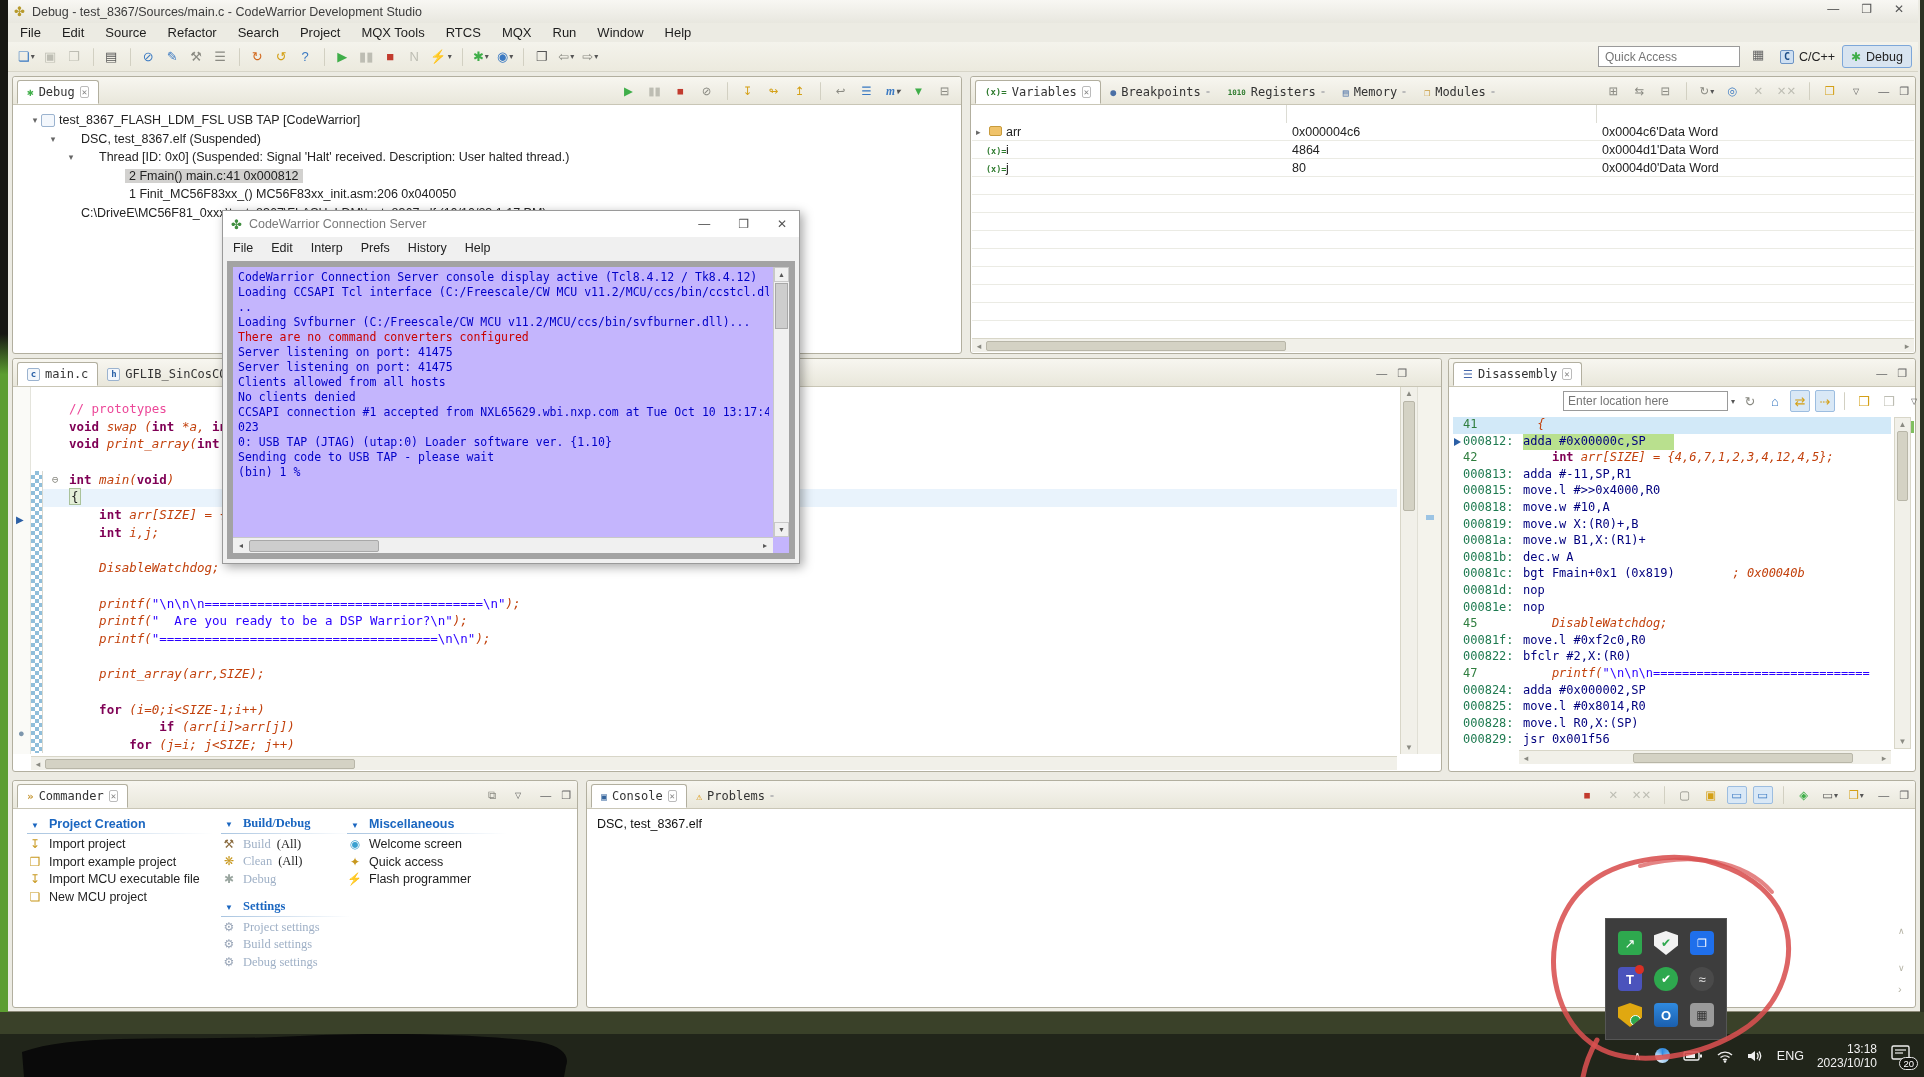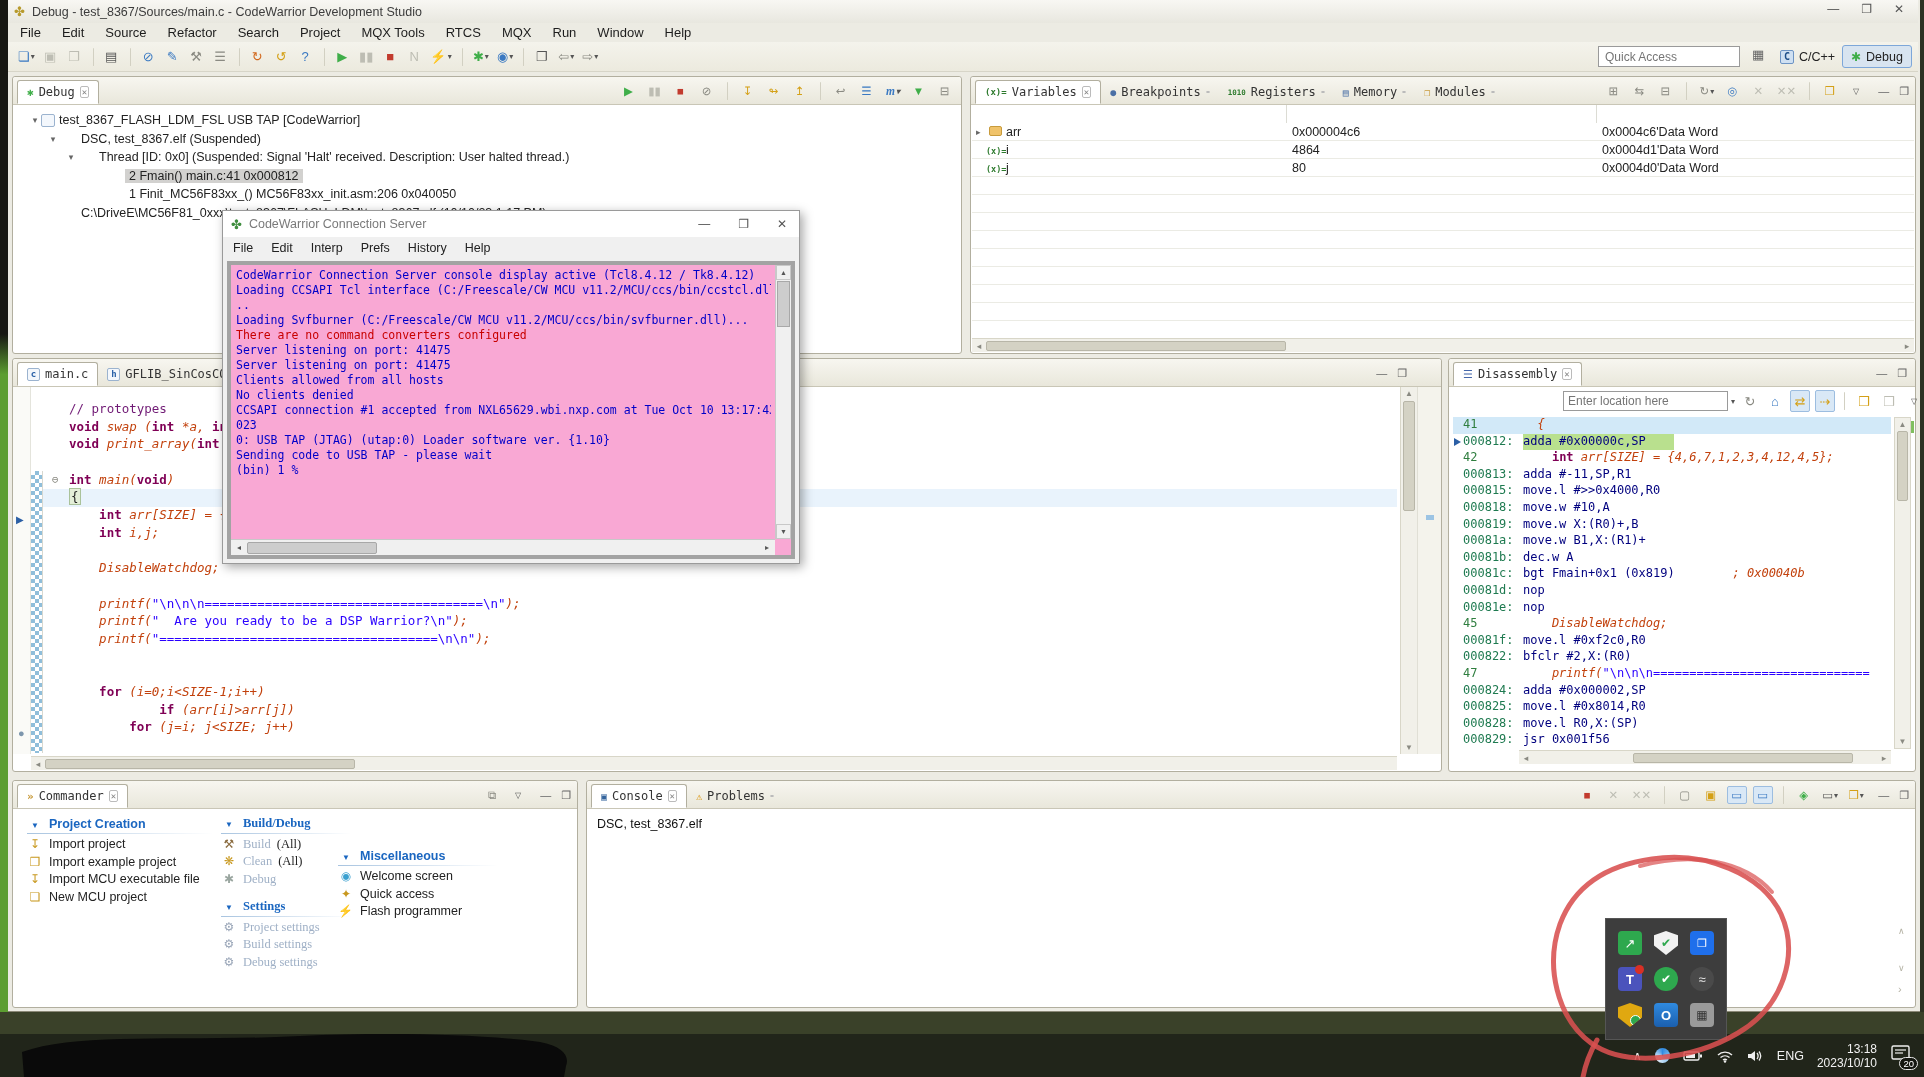--- a/index.html
+++ b/index.html
@@ -104,21 +104,21 @@
     font:bold 9px "DejaVu Sans Mono",monospace; display:inline-flex; align-items:center; justify-content:center; border-radius:2px; }
   #ed-gutter { position:absolute; left:0; top:28px; width:18px; bottom:17px; background:#fafaf7; border-right:1px solid #e4e4dc; }
   #ed-strip { position:absolute; left:18px; top:112px; width:12px; height:282px;
     background-image:linear-gradient(45deg,#8fbeda 25%,transparent 25%,transparent 75%,#8fbeda 75%),
                      linear-gradient(45deg,#8fbeda 25%,#fff 25%,#fff 75%,#8fbeda 75%);
     background-size:8px 8px; background-position:0 0,4px 4px; border-right:1px solid #d8d8d0; }
   #ed-lines { position:absolute; left:30px; top:42px; right:44px; height:356px; overflow:hidden;
     font:12.5px "DejaVu Sans Mono",monospace; padding-left:26px; }
   .cl { height:17.7px; white-space:pre; position:relative; }
   .cl .ct { white-space:pre; }
-  .kw{color:#7f0055; font-weight:bold;} .pl{color:#c2410c;font-style:italic;} .cm{color:#701a75;margin-top:28px;} .str{color:#2a00ff;}
+  .kw{color:#7f0055; font-weight:bold;} .pl{color:#c2410c;font-style:italic;} .cm{color:#ec4899;margin-top:28px;} .str{color:#2a00ff;}
   .cur { background:#e9f3fc; margin-left:-26px; padding-left:26px; }
   .br { background:#e4efd8; border:1px solid #aac29a; padding:0 1px; }
   .fold::before { content:"⊖"; position:absolute; left:-17px; top:1px; color:#8a8a82; font-size:11px; }
   #ed-pc { left:3px; top:155px; color:#2b5fa5; font-size:10px; }
   #ed-bp { left:5px; top:368px; color:#7d96ad; font-size:11px; }
   #ed-vscroll { position:absolute; right:24px; top:28px; width:17px; bottom:17px; background:#f1f0e9; border-left:1px solid #d8d6c8; }
   .vthumb { position:absolute; left:2px; right:2px; background:#d4d2c4; border:1px solid #b8b6a8; border-radius:2px; }
   .varr { position:absolute; left:0; right:0; text-align:center; color:#8a8a82; font-size:8px; }
   #ed-annot { position:absolute; right:0; top:28px; width:24px; bottom:17px; background:#f4f3ec; border-left:1px solid #e0dfd5; }
   #ed-annot i { position:absolute; left:8px; top:128px; width:8px; height:5px; background:#9cc4e4; }
@@ -144,21 +144,21 @@
   #dis-lines .hl-pc::before { content:""; position:absolute; left:1px; top:4px; border-left:7px solid #2b5fa5;
     border-top:4px solid transparent; border-bottom:4px solid transparent; }
   #dis-vscroll { position:absolute; right:4px; top:58px; width:17px; height:332px; background:#f1f0e9; border:1px solid #d8d6c8; }
   #dis-green { position:absolute; right:1px; top:62px; width:3px; height:12px; background:#7fbf5f; }
   #dis-hscroll { left:70px; right:24px; bottom:7px; }
   #dis-hscroll .hthumb { width:220px; margin-left:100px; }
 
   
   #p-cmd { left:12px; top:780px; width:566px; height:228px; }
   .cmd-col { position:absolute; top:34px; }
-  #cmd-c1 { left:14px; width:186px; } #cmd-c2 { left:208px; width:130px;font-family:Liberation Serif, serif; } #cmd-c3 { left:325px; width:160px;margin-top:32px; }
+  #cmd-c1 { left:14px; width:186px; } #cmd-c2 { left:208px; width:130px;font-family:Liberation Serif, serif; } #cmd-c3 { left:334px; width:160px; }
   .cmd-row { height:17.5px; display:flex; align-items:center; gap:6px; font-size:12.5px; position:relative; }
   .cmd-row.hdr { color:#1a66c0; font-weight:bold; margin-bottom:3px; }
   .cmd-row.hdr::after { content:""; position:absolute; left:0; right:0; bottom:-1px; height:1px;
     background:linear-gradient(to right,#a8c4e0,transparent); }
   .cmd-row.gap { margin-top:10px; }
   .cmd-row .cmd-suffix { color:#222; }
   .cmd-row.dis .cmd-label { color:#9fb0c6; }
   .cmd-ic { width:16px; text-align:center; font-size:12px; }
   .ic-tri::before{content:"▼"; color:#1a66c0; font-size:8px;}
   .ic-import::before{content:"↧"; color:#c8981e;}
@@ -182,21 +182,21 @@
   #con-scroll-hints .h3{position:absolute; bottom:2px; left:3px; font-size:11px;}
 
   
   #dialog { left:222px; top:210px; width:578px; height:354px; background:#f0f0f0; border:1px solid #9a9a9a;
     box-shadow:3px 3px 10px rgba(0,0,0,.35); z-index:40; }
   #dlg-title { height:26px; background:#fff; display:flex; align-items:center; padding-left:8px; position:relative; }
   #dlg-title .dtxt { color:#7a7a7a; font-size:12.5px; margin-left:7px; }
   #dlg-title .winctl { right:12px; top:6px; gap:28px; }
   #dlg-menu { height:22px; display:flex; gap:18px; align-items:center; padding-left:10px; background:#f0f0f0; }
   #dlg-menu > div { font-size:12.5px; color:#222; }
-  #dlg-console { position:absolute; left:4px; right:4px; top:50px; bottom:4px; background:#f9a8d4; border:4px solid #a3a3a3; overflow:hidden; }
+  #dlg-console { position:absolute; left:4px; right:4px; top:50px; bottom:4px; background:#c4b5fd; border:6px solid #a3a3a3; overflow:hidden; }
   #dlg-lines { position:absolute; left:5px; top:3px; right:20px; bottom:18px; overflow:hidden;
     font:11.5px "DejaVu Sans Mono",monospace; }
   #dlg-lines .cl { height:15px; white-space:pre; }
   .dblue{color:#0000c8} .dred{color:#c80000}
   #dlg-vscroll { position:absolute; right:0; top:0; width:16px; bottom:16px; background:#f0f0f0; border-left:1px solid #c8c8c8; }
   .sbtn { position:absolute; left:0; right:0; height:15px; background:#f0f0f0; border:1px solid #c8c8c8;
     color:#555; font-size:7px; text-align:center; line-height:14px; }
   #dlg-vthumb { position:absolute; left:1px; right:1px; top:16px; height:46px; background:#cdcdcd; border:1px solid #a8a8a8; }
   #dlg-hscroll { position:absolute; left:0; right:16px; bottom:0; height:16px; background:#f0f0f0; border-top:1px solid #c8c8c8; display:flex; align-items:center; }
   #dlg-hscroll .harr { width:16px; text-align:center; color:#555; font-size:8px; }
@@ -676,20 +676,21 @@
       <div class="cl cur"><span class="ct"><span class="br">{</span></span></div>
       <div class="cl"><span class="ct"><span class="pl">    </span><span class="kw">int</span><span class="pl"> arr[SIZE] = {4</span></span></div>
       <div class="cl"><span class="ct"><span class="pl">    </span><span class="kw">int</span><span class="pl"> i,j;</span></span></div>
       <div class="cl"><span class="ct"></span></div>
       <div class="cl"><span class="ct"><span class="pl">    DisableWatchdog;</span></span></div>
       <div class="cl"><span class="ct"></span></div>
       <div class="cl"><span class="ct"><span class="pl">    printf(</span><span class="str">"\n\n\n=====================================\n"</span><span class="pl">);</span></span></div>
       <div class="cl"><span class="ct"><span class="pl">    printf(</span><span class="str">"  Are you ready to be a DSP Warrior?\n"</span><span class="pl">);</span></span></div>
       <div class="cl"><span class="ct"><span class="pl">    printf(</span><span class="str">"=====================================\n\n"</span><span class="pl">);</span></span></div>
       <div class="cl"><span class="ct"></span></div>
+      <div class="cl"><span class="ct"><span class="pl">    print_array(arr,SIZE);</span></span></div>
       <div class="cl"><span class="ct"></span></div>
       <div class="cl"><span class="ct"><span class="pl">    </span><span class="kw">for</span><span class="pl"> (i=0;i&lt;SIZE-1;i++)</span></span></div>
       <div class="cl"><span class="ct"><span class="pl">            </span><span class="kw">if</span><span class="pl"> (arr[i]&gt;arr[j])</span></span></div>
       <div class="cl"><span class="ct"><span class="pl">        </span><span class="kw">for</span><span class="pl"> (j=i; j&lt;SIZE; j++)</span></span></div>
     </div>
   <div id="ed-vscroll">
     <span class="varr" style="top:2px">▲</span>
     <span class="vthumb" style="top:14px; height:110px"></span>
     <span class="varr" style="bottom:2px">▼</span>
   </div>

